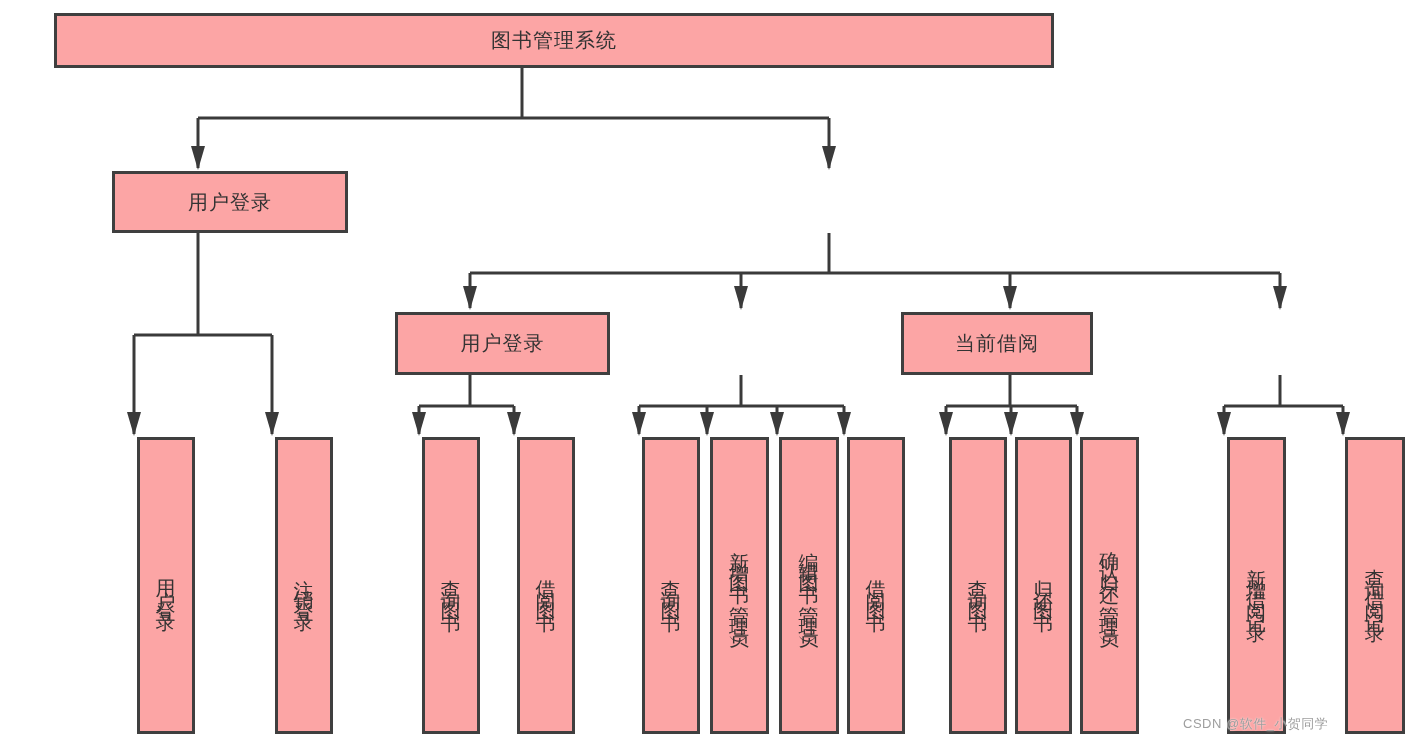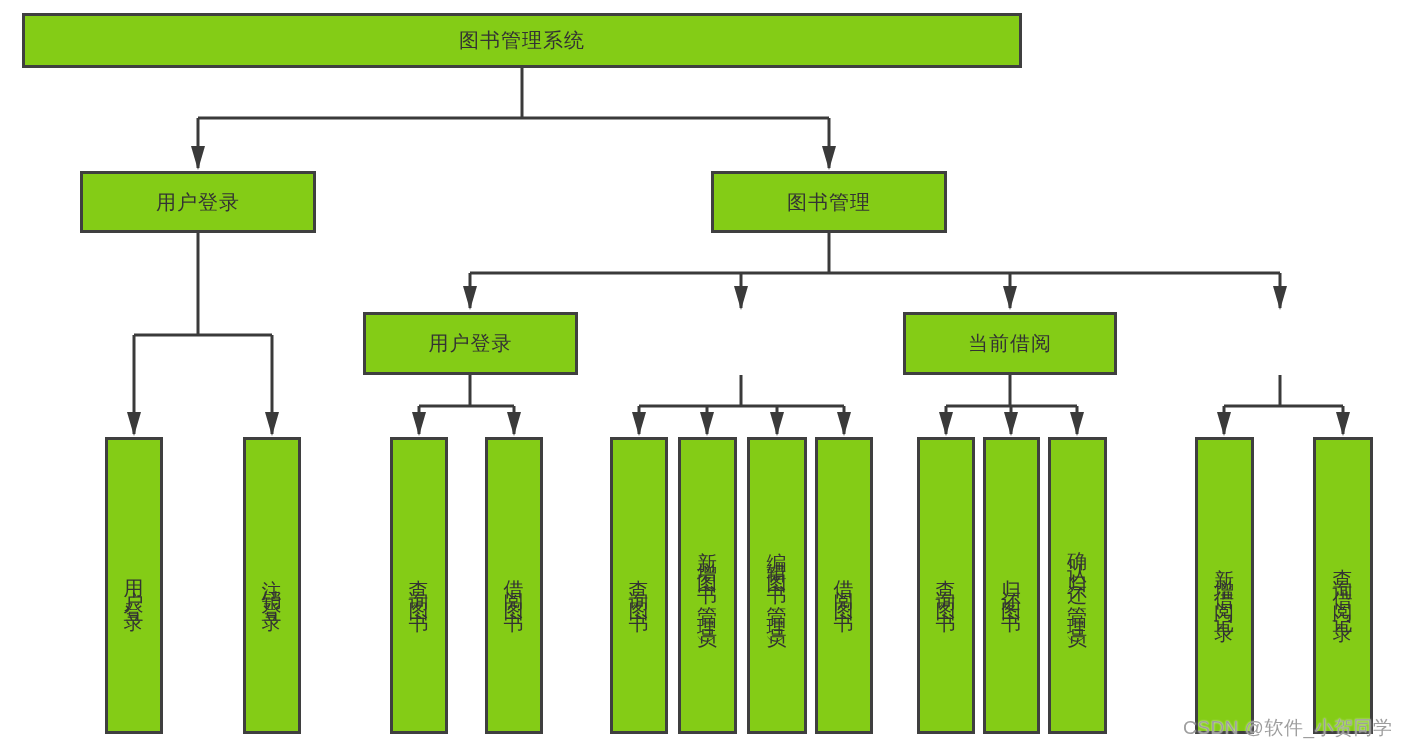--- a/index.html
+++ b/index.html
@@ -17,43 +17,44 @@
   }
   svg.wires {
     position: absolute;
     left: 0; top: 0;
     width: 1405px; height: 747px;
     pointer-events: none;
   }
   .box {
     position: absolute;
     box-sizing: border-box;
-    background: #84cc16;
+    background: #fca5a5;
     border: 3px solid #3f3f3f;
     color: #333333;
     display: flex;
     align-items: center;
     justify-content: center;
     z-index: 2;
+    margin-left: 32px;
   }
   .box.h { font-size: 20px; letter-spacing: 1px; white-space: nowrap; }
   .box.v {
     font-size: 20px;
   }
   .box.v .vtext {
     writing-mode: vertical-rl;
     text-orientation: mixed;
     letter-spacing: 11px;
     line-height: 1;
   }
   .watermark {
     position: absolute;
     left: 1183px;
     top: 715px;
-    font-size: 19px;
+    font-size: 13px;
     letter-spacing: 0.5px;
     color: #9e9e9e;
     text-shadow: 0 0 2px rgba(255,255,255,0.9);
     z-index: 5;
     white-space: nowrap;
   }
 </style>
 </head>
 <body>
 
@@ -105,24 +106,23 @@
       <path d="M1280 375 V406"></path>
       <path d="M1224 406 H1343"></path>
       <path d="M1224 406 V434" marker-end="url(#ah)"></path>
       <path d="M1343 406 V434" marker-end="url(#ah)"></path>
     </g>
   </svg>
 
   <div class="box h" style="left:22px; top:13px; width:1000px; height:55px;">图书管理系统</div>
 
   <div class="box h" style="left:80px; top:171px; width:236px; height:62px;">用户登录</div>
-  <div class="box h" style="left:711px; top:171px; width:236px; height:62px;">图书管理</div>
 
   <div class="box h" style="left:363px; top:312px; width:215px; height:63px;">用户登录</div>
-  <div class="box h" style="left:903px; top:312px; width:214px; height:63px;">当前借阅</div>
+  <div class="box h" style="left:869px; top:312px; width:192px; height:63px;">当前借阅</div>
 
   <div class="box v" style="left:105px; top:437px; width:58px; height:297px;">
     <span class="vtext">用户登录</span>
   </div>
   <div class="box v" style="left:243px; top:437px; width:58px; height:297px;">
     <span class="vtext">注销登录</span>
   </div>
 
   <div class="box v" style="left:390px; top:437px; width:58px; height:297px;">
     <span class="vtext">查询图书</span>

